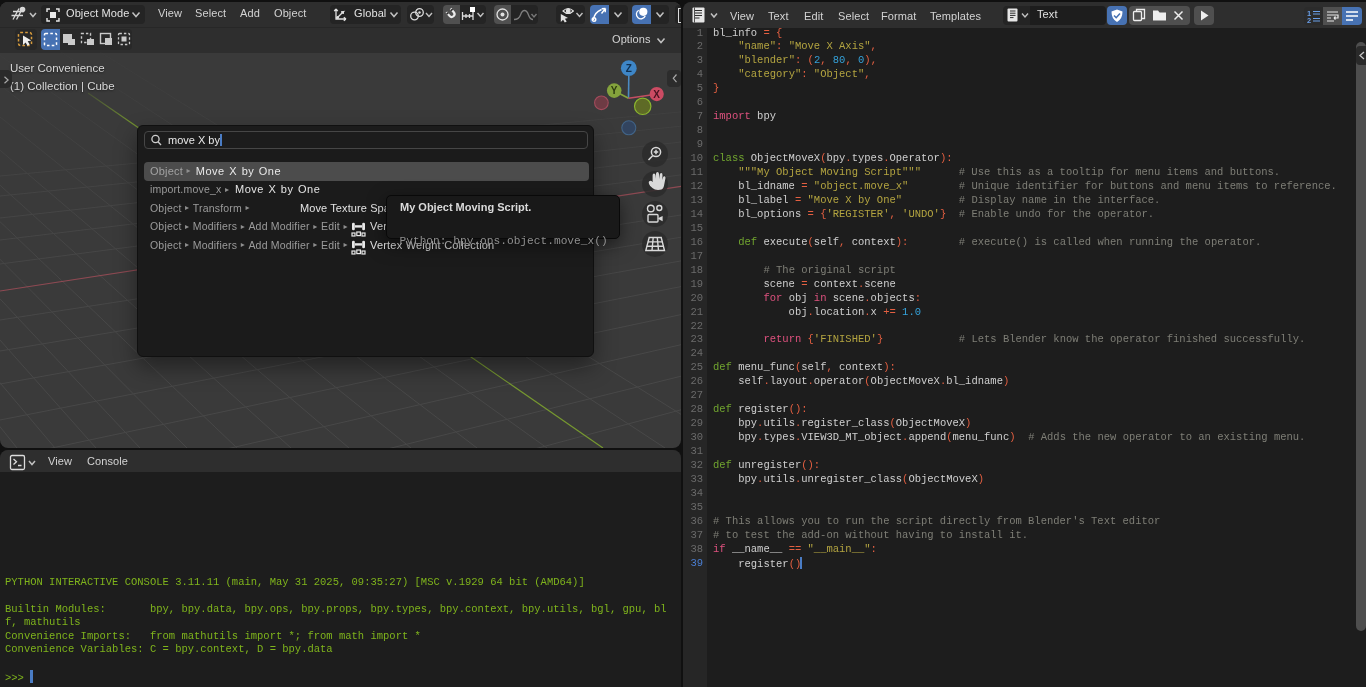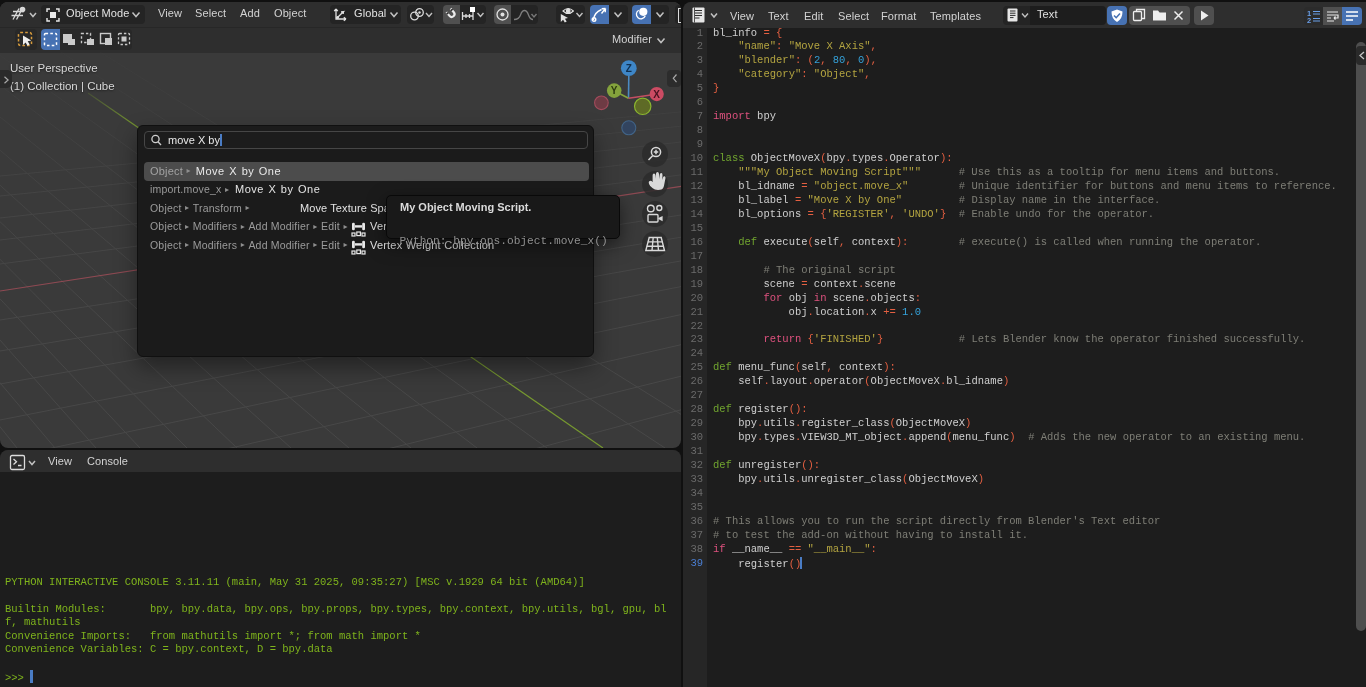--- a/index.html
+++ b/index.html
@@ -68,21 +68,21 @@
       <line x1="61.0" y1="0" x2="665" y2="396"></line>
       <line x1="100.1" y1="0" x2="735" y2="396"></line>
     </g>
     <g mask="url(#m2)">
       <line x1="0" y1="239" x2="683" y2="134" stroke="#a34d59" stroke-width="1.2" stroke-opacity="0.8"></line>
       <line x1="88" y1="41" x2="603" y2="396" stroke="#7da32f" stroke-width="1.2" stroke-opacity="0.9"></line>
     </g>
   </svg>
   </div>
 
-  <div class="a" style="left:10px;top:60px;font-size:11.5px;color:#d8d8d8;text-shadow:0 1px 2px rgba(0,0,0,0.5);">User Perspective</div>
+  <div class="a" style="left:10px;top:60px;font-size:11.5px;color:#d8d8d8;text-shadow:0 1px 2px rgba(0,0,0,0.5);">User Convenience</div>
   <div class="a" style="left:10px;top:78px;font-size:11.5px;color:#d8d8d8;text-shadow:0 1px 2px rgba(0,0,0,0.5);">(1) Collection | Cube</div>
 
   <div class="a" style="left:0;top:68px;width:12px;height:18px;background:#2a2a2a;border-radius:0 5px 5px 0;"></div>
   <svg class="a" style="left:3px;top:74px;" width="7" height="8" viewBox="0 0 7 8">
       <path d="M 1.5 0.8 l 3.6 3.2 l -3.6 3.2" stroke="#a8a8a8" stroke-width="1.2" fill="none"></path>
     </svg>
   <div class="a" style="left:0;top:0;width:681px;height:25px;">
 
     <svg class="a" style="left:10px;top:4px;" width="28" height="17" viewBox="0 0 28 17">
       <g stroke="#d8d8d8" stroke-width="1.3" fill="none">
@@ -214,21 +214,21 @@
       </g>
       <rect x="46" y="10" width="7" height="6" fill="#c9c9c9"></rect>
       <g stroke="#c9c9c9" stroke-width="1.4" fill="none">
           <rect x="59.5" y="4.5" width="10" height="10"></rect>
         </g>
       <rect x="64" y="9" width="7" height="7" fill="#c9c9c9"></rect>
       <rect x="77.5" y="4.5" width="11" height="11" rx="1" fill="none" stroke="#c9c9c9" stroke-width="1.3" stroke-dasharray="2.4 2"></rect>
       <rect x="80.5" y="7.5" width="5" height="5" fill="#c9c9c9"></rect>
     </svg>
 
-    <div class="a ui" style="left:612px;top:6px;">Modifier</div>
+    <div class="a ui" style="left:612px;top:6px;">Options</div>
     <svg class="a" style="left:656px;top:10px;" width="10" height="8" viewBox="0 0 10 8">
         <path d="M 1.5 1.5 l 3.5 4 l 3.5 -4" stroke="#c0c0c0" stroke-width="1.5" fill="none"></path>
       </svg>
 </div>
   <svg class="a" style="left:560px;top:50px;" width="121" height="210" viewBox="0 0 121 210">
 
   <g stroke-width="1.6">
     <line x1="68.5" y1="46.2" x2="68.8" y2="24" stroke="#4b8ac2"></line>
     <line x1="55" y1="39.2" x2="68.5" y2="46.2" stroke="#84a33c" transform="translate(0,0)"></line>
     <line x1="68.5" y1="46.2" x2="96" y2="42.3" stroke="#c44f62"></line>

